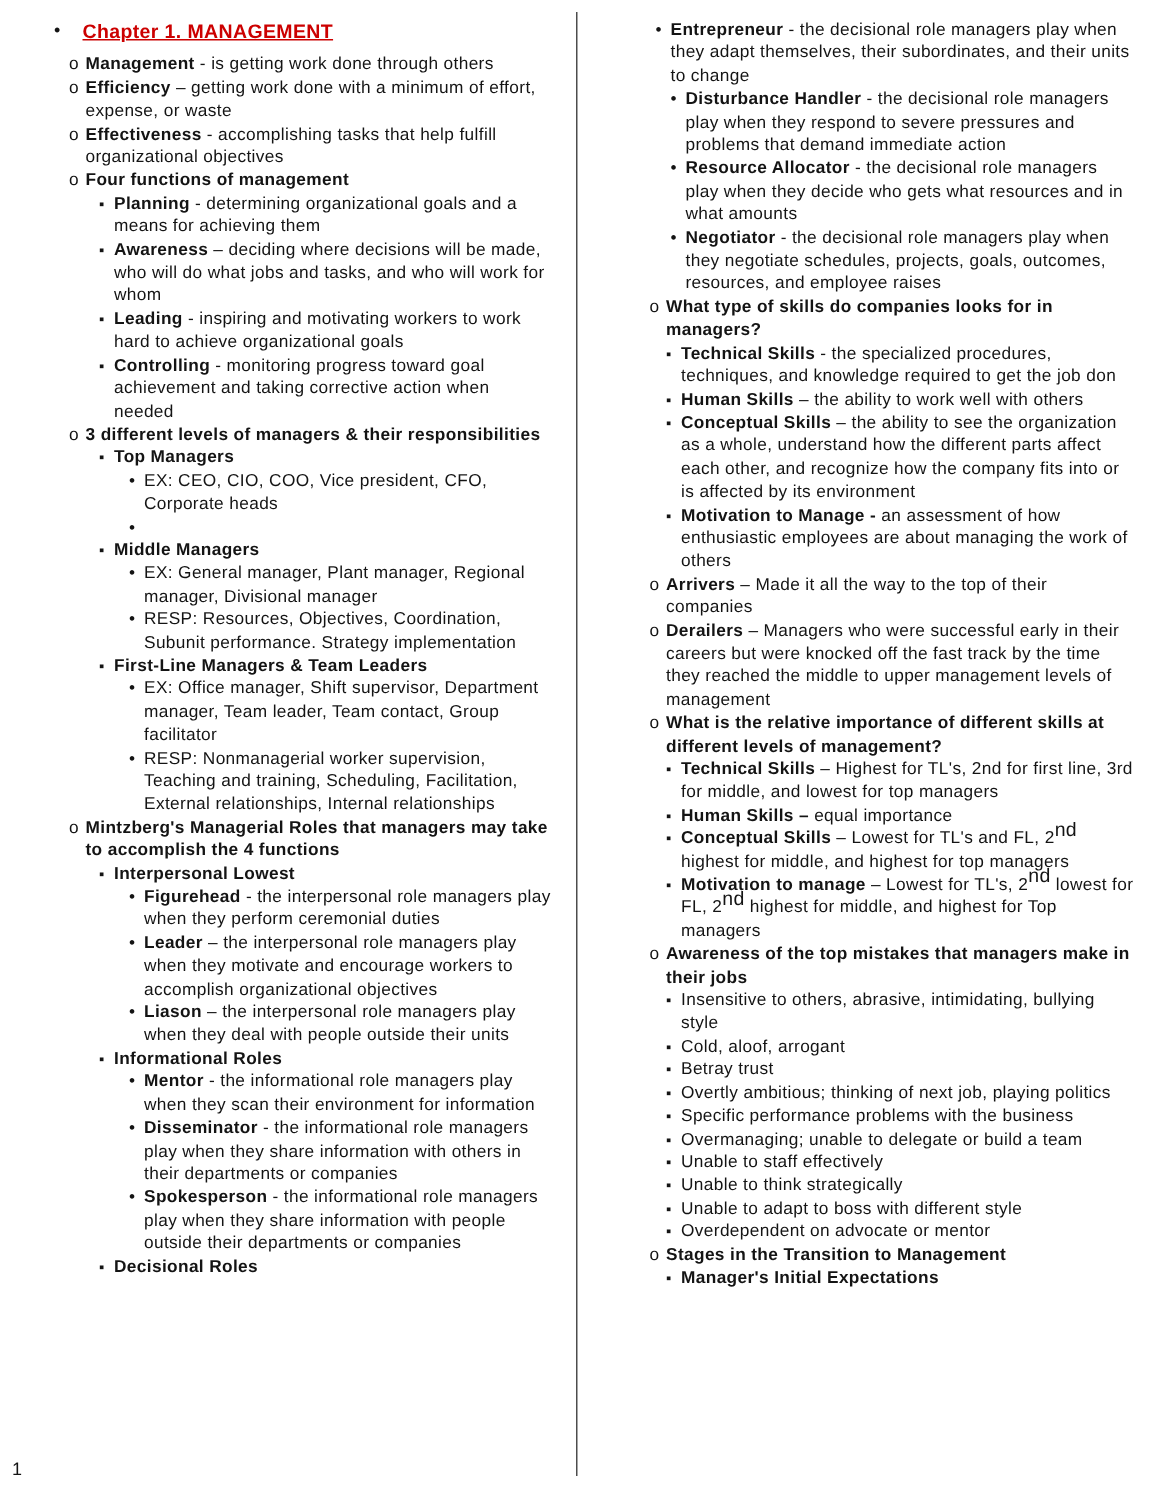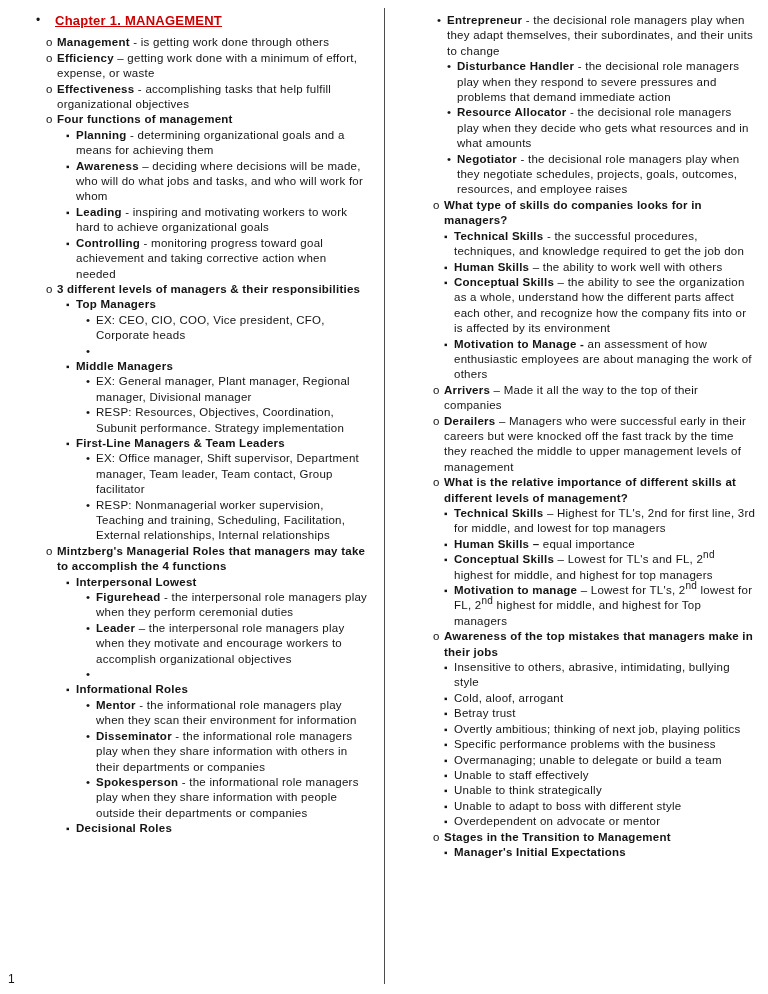--- a/index.html
+++ b/index.html
@@ -7,21 +7,21 @@
   .page{position:relative;width:768px;height:994px;overflow:hidden;background:#ffffff;}
   .columns{display:flex;align-items:flex-start;padding-top:13px;}
   .col{box-sizing:border-box;}
   .col-left{width:384px;padding-left:8px;padding-right:16px;}
   .col-right{width:384px;padding-left:12px;padding-right:12px;}
   .divider{position:absolute;top:8px;bottom:10px;left:384px;width:1px;background:#4d4d4d;}
   .item{display:flex;font-size:11.5px;line-height:15.4px;letter-spacing:0.25px;}
   .bullet{flex:0 0 auto;}
   .txt{flex:1 1 auto;min-width:0;}
   .bold{font-weight:bold;}
-  sup{font-size:10px;line-height:0;vertical-align:super;}
+  sup{font-size:13px;line-height:0;vertical-align:super;}
   .level0{padding-left:28px;}
   .level0 .bullet{width:19px;font-size:12px;}
   .level1{padding-left:38px;}
   .col-right .level1{padding-left:37px;}
   .level1 .bullet{width:11px;}
   .level2{padding-left:58px;}
   .col-right .level2{padding-left:48px;}
   .level2 .bullet{width:10px;font-size:10px;}
   .level3{padding-left:78px;}
   .col-right .level3{padding-left:41px;}
@@ -125,20 +125,21 @@
         <div class="item level3">
           <span class="bullet">•</span>
           <span class="txt"><span class="bold">Figurehead</span><span> - the interpersonal role managers play when they perform ceremonial duties</span></span>
         </div>
         <div class="item level3">
           <span class="bullet">•</span>
           <span class="txt"><span class="bold">Leader</span><span> – the interpersonal role managers play when they motivate and encourage workers to accomplish organizational objectives</span></span>
         </div>
         <div class="item level3">
           <span class="bullet">•</span>
+          <span class="txt"><span class="bold">Liason</span><span> – the interpersonal role managers play when they deal with people outside their units</span></span>
         </div>
         <div class="item level2">
           <span class="bullet">▪</span>
           <span class="txt"><span class="bold">Informational Roles</span></span>
         </div>
         <div class="item level3">
           <span class="bullet">•</span>
           <span class="txt"><span class="bold">Mentor</span><span> - the informational role managers play when they scan their environment for information</span></span>
         </div>
         <div class="item level3">
@@ -170,21 +171,21 @@
         <div class="item level4">
           <span class="bullet">•</span>
           <span class="txt"><span class="bold">Negotiator</span><span> - the decisional role managers play when they negotiate schedules, projects, goals, outcomes, resources, and employee raises</span></span>
         </div>
         <div class="item level1">
           <span class="bullet">o</span>
           <span class="txt"><span class="bold">What type of skills do companies looks for in managers?</span></span>
         </div>
         <div class="item level2">
           <span class="bullet">▪</span>
-          <span class="txt"><span class="bold">Technical Skills</span><span> - the successful procedures, techniques, and knowledge required to get the job don</span></span>
+          <span class="txt"><span class="bold">Technical Skills</span><span> - the specialized procedures, techniques, and knowledge required to get the job don</span></span>
         </div>
         <div class="item level2">
           <span class="bullet">▪</span>
           <span class="txt"><span class="bold">Human Skills</span><span> – the ability to work well with others</span></span>
         </div>
         <div class="item level2">
           <span class="bullet">▪</span>
           <span class="txt"><span class="bold">Conceptual Skills</span><span> – the ability to see the organization as a whole, understand how the different parts affect each other, and recognize how the company fits into or is affected by its environment</span></span>
         </div>
         <div class="item level2">

